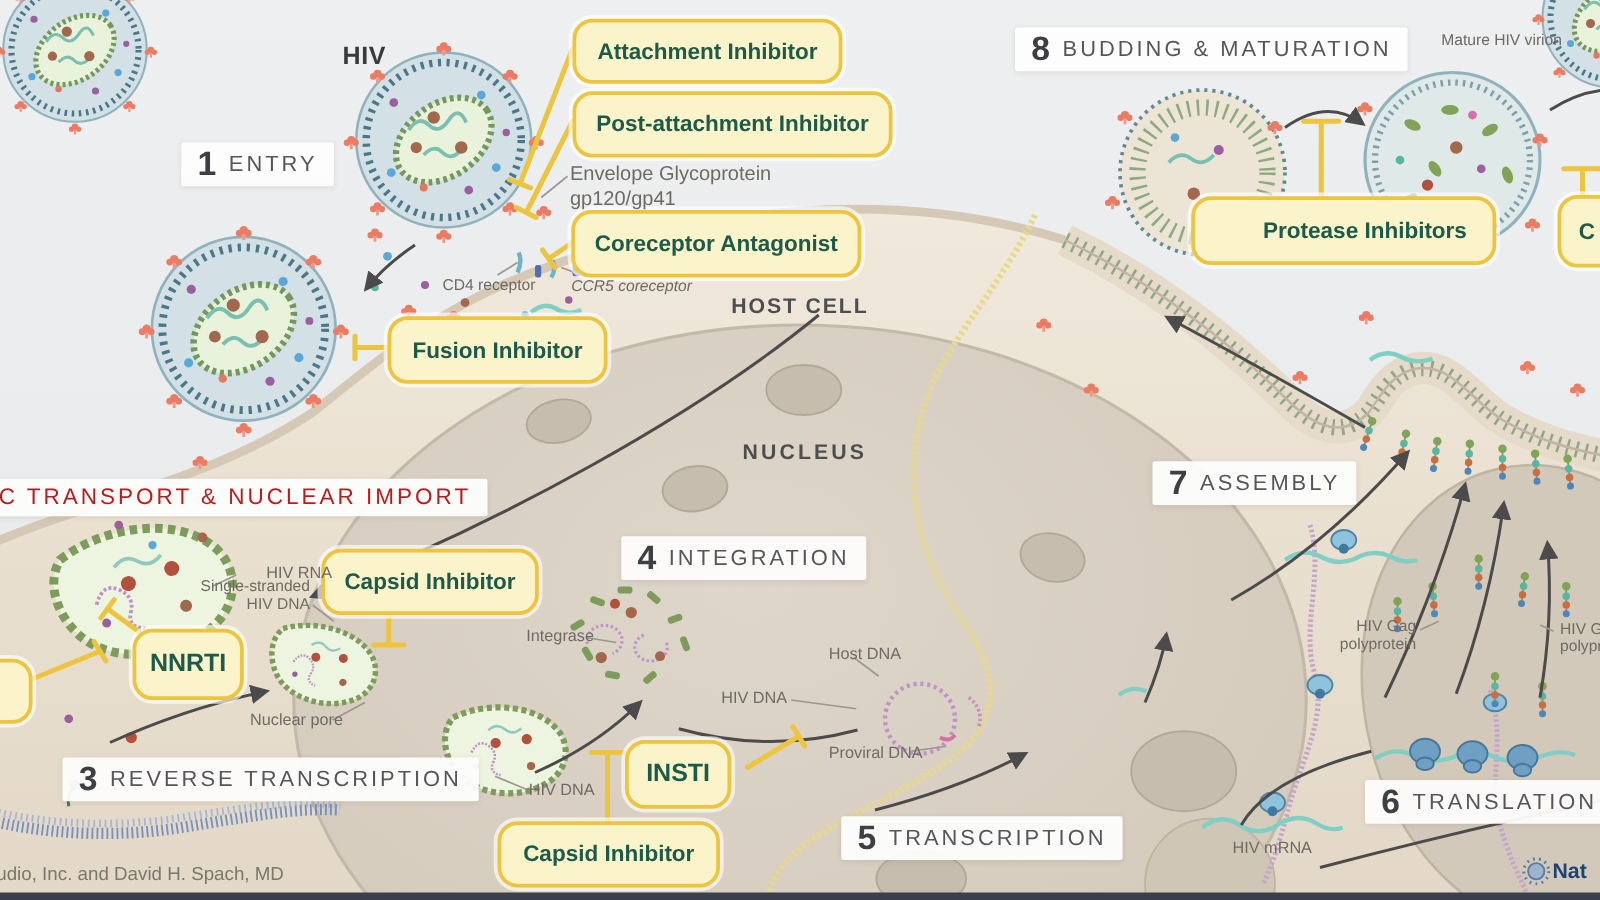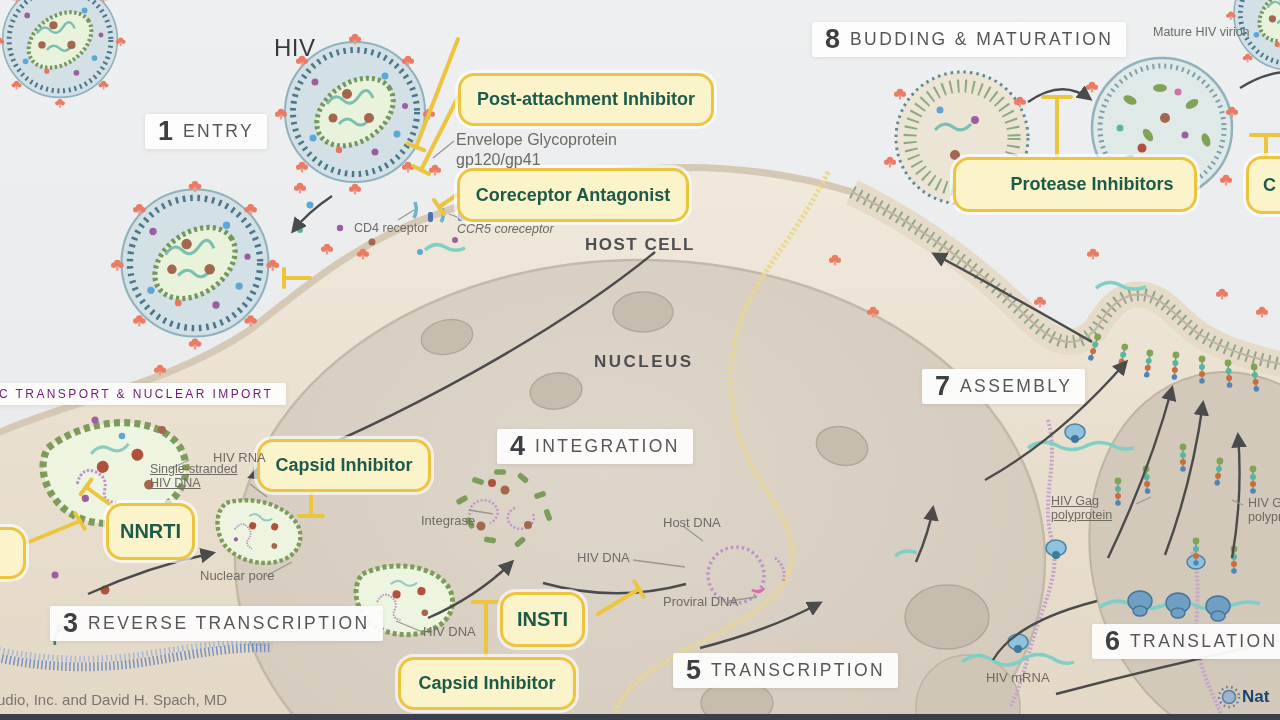--- a/index.html
+++ b/index.html
@@ -13,23 +13,23 @@
   .step .num{font-size:27px;font-weight:700;color:#3e3f42;line-height:1;}
   .step .lbl{font-size:17.5px;font-weight:400;color:#55565a;letter-spacing:2.4px;line-height:1.2;}
   .drug{position:absolute;display:flex;align-items:center;justify-content:center;
         background:#fbf3ca;border:3px solid #edc43d;border-radius:16px;
         color:#1c5a4a;font-weight:700;font-size:18px;white-space:nowrap;
         box-shadow:0 0 0 3px rgba(255,255,255,.65);}
   .drug.big{font-size:20px;}
   .ann{position:absolute;font-size:13px;color:#6e6a64;white-space:nowrap;}
   .ann.small{font-size:16px;line-height:1.25;}
   .ann.bold{font-weight:700;color:#4e4e51;font-size:17px;letter-spacing:1.5px;}
-  .ann.hiv{font-weight:400;color:#3a3a3c;font-size:24px;letter-spacing:.5px;}
+  .ann.hiv{font-weight:700;color:#3a3a3c;font-size:20px;letter-spacing:.5px;}
   .ann .l2{display:block;}
-  .ann.right{text-align:left;text-decoration:underline;}
+  .ann.right{text-align:right;}
   .credit{position:absolute;font-size:15px;color:#7b766e;white-space:nowrap;}
   .logo-text{position:absolute;font-size:17px;font-weight:700;color:#1c4471;white-space:nowrap;}
   .bottom-bar{position:absolute;left:0;bottom:0;width:100%;height:6px;background:#39404c;}
 </style>
 </head>
 <body>
 
 <div class="stage">
 
 <svg class="art" viewBox="0 0 1280 720">
@@ -352,21 +352,21 @@
     <circle cx="1229" cy="697" r="6.5" fill="#9db4ce" stroke="#5b7da3" stroke-width="1.5"></circle>
     <circle cx="1229" cy="697" r="10" fill="none" stroke="#5b7da3" stroke-width="2.5" stroke-dasharray="1.5,3.4"></circle>
   </g>
 </svg>
 
 <div class="step" style="left:145px;top:114px;">
   <span class="num">1</span>
   <span class="lbl">ENTRY</span>
 </div>
 <div class="step" style="left:-14px;top:383px;">
-  <span class="lbl" style="font-size:12px;color:#701a75;">C TRANSPORT &amp; NUCLEAR IMPORT</span>
+  <span class="lbl" style="font-size:18px;color:#b91c1c;">C TRANSPORT &amp; NUCLEAR IMPORT</span>
 </div>
 <div class="step" style="left:50px;top:606px;">
   <span class="num">3</span>
   <span class="lbl">REVERSE TRANSCRIPTION</span>
 </div>
 <div class="step" style="left:497px;top:429px;">
   <span class="num">4</span>
   <span class="lbl">INTEGRATION</span>
 </div>
 <div class="step" style="left:673px;top:653px;">
@@ -379,22 +379,24 @@
 </div>
 <div class="step" style="left:922px;top:369px;">
   <span class="num">7</span>
   <span class="lbl">ASSEMBLY</span>
 </div>
 <div class="step" style="left:812px;top:22px;">
   <span class="num">8</span>
   <span class="lbl">BUDDING &amp; MATURATION</span>
 </div>
 
+<div class="drug" style="left:458px;top:15px;width:210px;height:46px;">Attachment Inhibitor</div>
 <div class="drug" style="left:458px;top:73px;width:250px;height:47px;">Post-attachment Inhibitor</div>
 <div class="drug" style="left:457px;top:168px;width:226px;height:48px;">Coreceptor Antagonist</div>
+<div class="drug" style="left:310px;top:253px;width:170px;height:48px;">Fusion Inhibitor</div>
 <div class="drug" style="left:257px;top:439px;width:168px;height:47px;">Capsid Inhibitor</div>
 <div class="drug big" style="left:106px;top:503px;width:83px;height:51px;">NNRTI</div>
 <div class="drug big" style="left:500px;top:592px;width:79px;height:49px;">INSTI</div>
 <div class="drug" style="left:398px;top:657px;width:172px;height:47px;">Capsid Inhibitor</div>
 <div class="drug" style="left:953px;top:157px;width:204px;height:49px;padding-left:34px;">Protease Inhibitors</div>
 <div class="drug" style="left:1246px;top:156px;width:84px;height:52px;justify-content:flex-start;padding-left:14px;">C</div>
 <div class="drug" style="left:-36px;top:527px;width:56px;height:46px;"></div>
 
 <div class="ann hiv" style="left:274px;top:34px;">HIV</div>
 <div class="ann small" style="left:456px;top:130px;">
@@ -405,21 +407,21 @@
 <div class="ann" style="left:457px;top:222px;font-size:12.5px;font-style:italic;">CCR5 coreceptor</div>
 <div class="ann bold" style="left:585px;top:235px;">HOST CELL</div>
 <div class="ann bold" style="left:594px;top:352px;letter-spacing:2.5px;">NUCLEUS</div>
 <div class="ann" style="left:1153px;top:25px;font-size:12.5px;">Mature HIV virion</div>
 <div class="ann" style="left:192px;top:450px;margin-left:21px;">HIV RNA</div>
 <div class="ann right" style="left:150px;top:462px;width:98px;font-size:12.5px;">
   <span>Single-stranded</span>
   <span class="l2">HIV DNA</span>
 </div>
 <div class="ann" style="left:200px;top:568px;">Nuclear pore</div>
-<div class="ann" style="left:421px;top:513px;">Integrase</div>
+<div class="ann" style="left:421px;top:501px;">Integrase</div>
 <div class="ann" style="left:663px;top:515px;text-align:center;">Host DNA</div>
 <div class="ann" style="left:577px;top:550px;">HIV DNA</div>
 <div class="ann" style="left:423px;top:624px;">HIV DNA</div>
 <div class="ann" style="left:663px;top:594px;">Proviral DNA</div>
 <div class="ann right" style="left:1051px;top:494px;width:82px;font-size:12.5px;">
   <span>HIV Gag</span>
   <span class="l2">polyprotein</span>
 </div>
 <div class="ann" style="left:1248px;top:496px;font-size:12.5px;">
   <span>HIV Ga</span>

